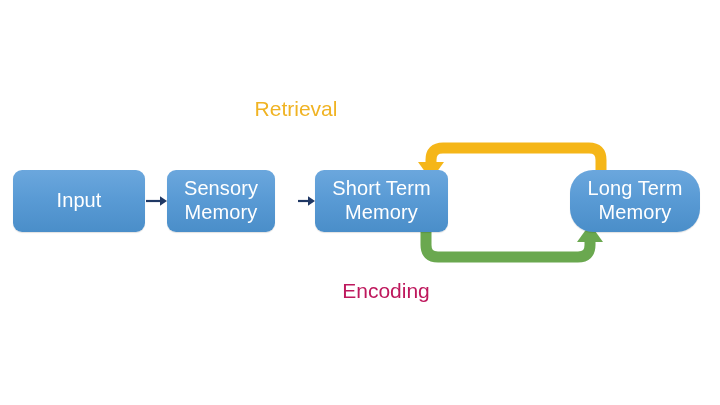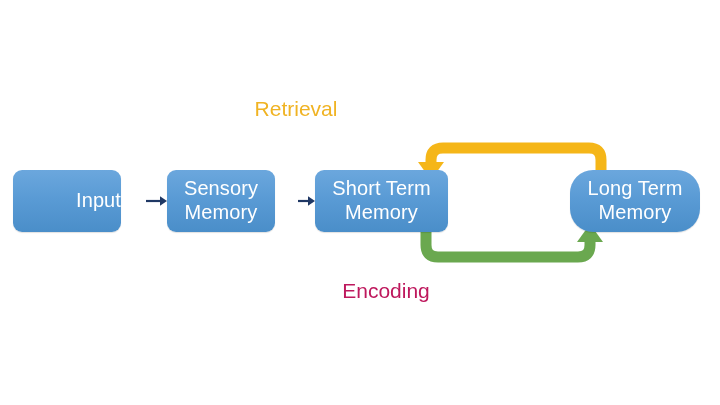--- a/index.html
+++ b/index.html
@@ -69,21 +69,21 @@
       <path d="M 601 172 L 601 160 Q 601 148 589 148 L 443 148 Q 431 148 431 160 L 431 163" fill="none" stroke="#f5b618" stroke-width="11" stroke-linecap="butt"></path>
       <polygon points="418,162 444,162 431,180" fill="#f5b618"></polygon>
     </g>
 
     <g>
       <path d="M 426 231 L 426 245 Q 426 257 438 257 L 578 257 Q 590 257 590 245 L 590 241" fill="none" stroke="#6aa84f" stroke-width="11" stroke-linecap="butt"></path>
       <polygon points="577,242 603,242 590,224" fill="#6aa84f"></polygon>
     </g>
   </svg>
 
-  <div class="node" style="left:13px; top:170px; width:108px; height:62px;text-align:right;">
+  <div class="node" style="left:13px; top:170px; width:132px; height:62px;">
     <span class="node-label">Input</span>
   </div>
 
   <div class="node" style="left:167px; top:170px; width:108px; height:62px;">
     <span class="node-label">Sensory<br>Memory</span>
   </div>
 
   <div class="node" style="left:315px; top:170px; width:133px; height:62px;">
     <span class="node-label">Short Term<br>Memory</span>
   </div>

